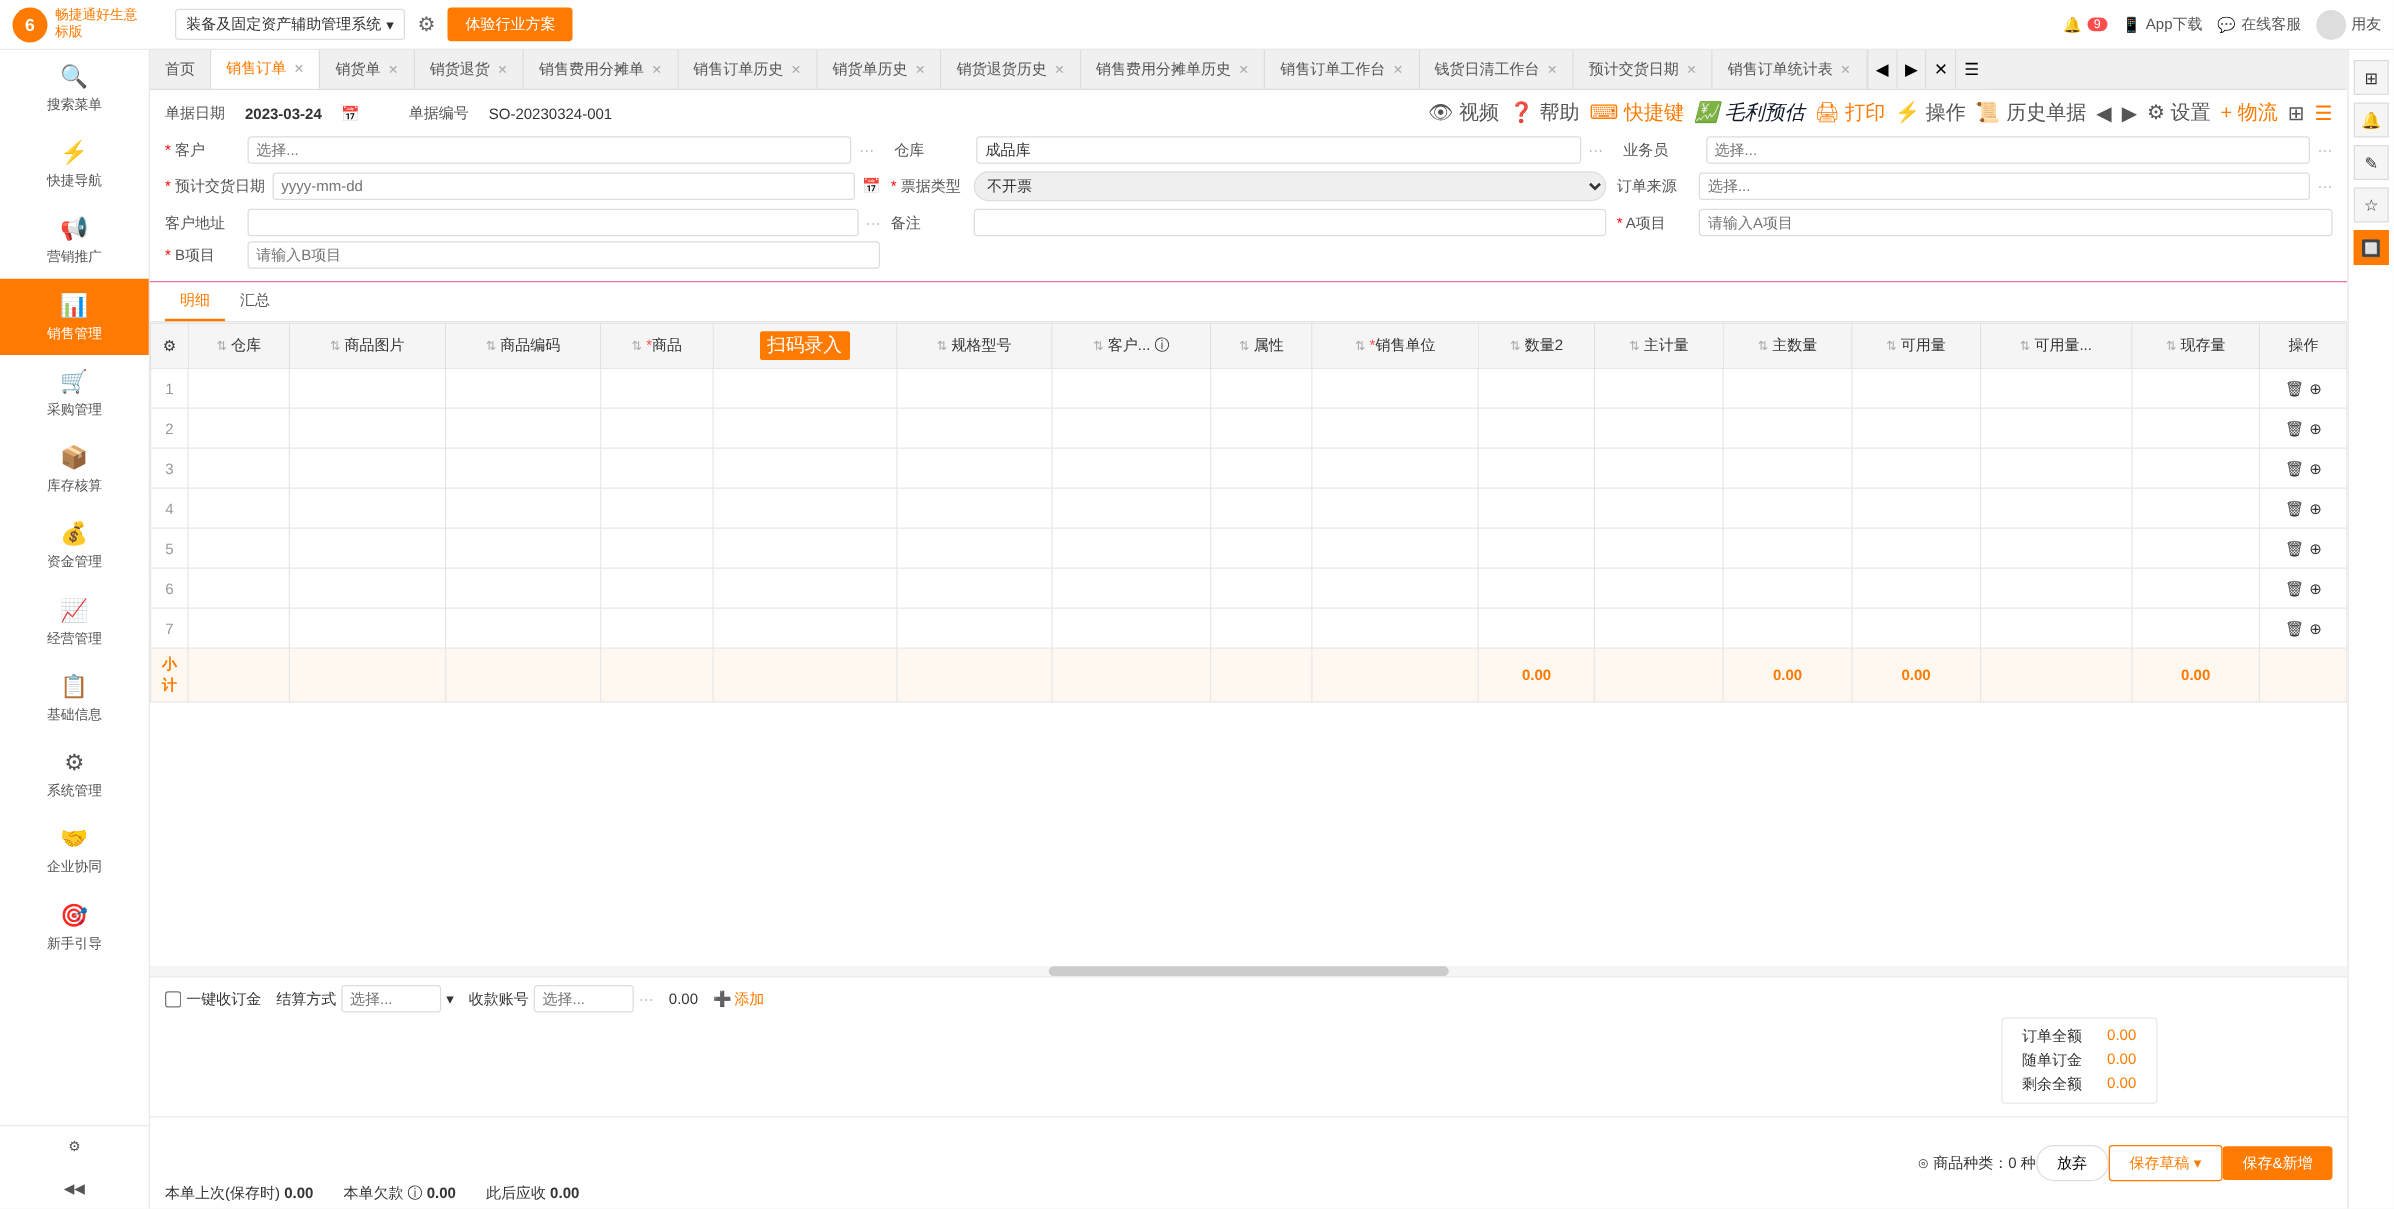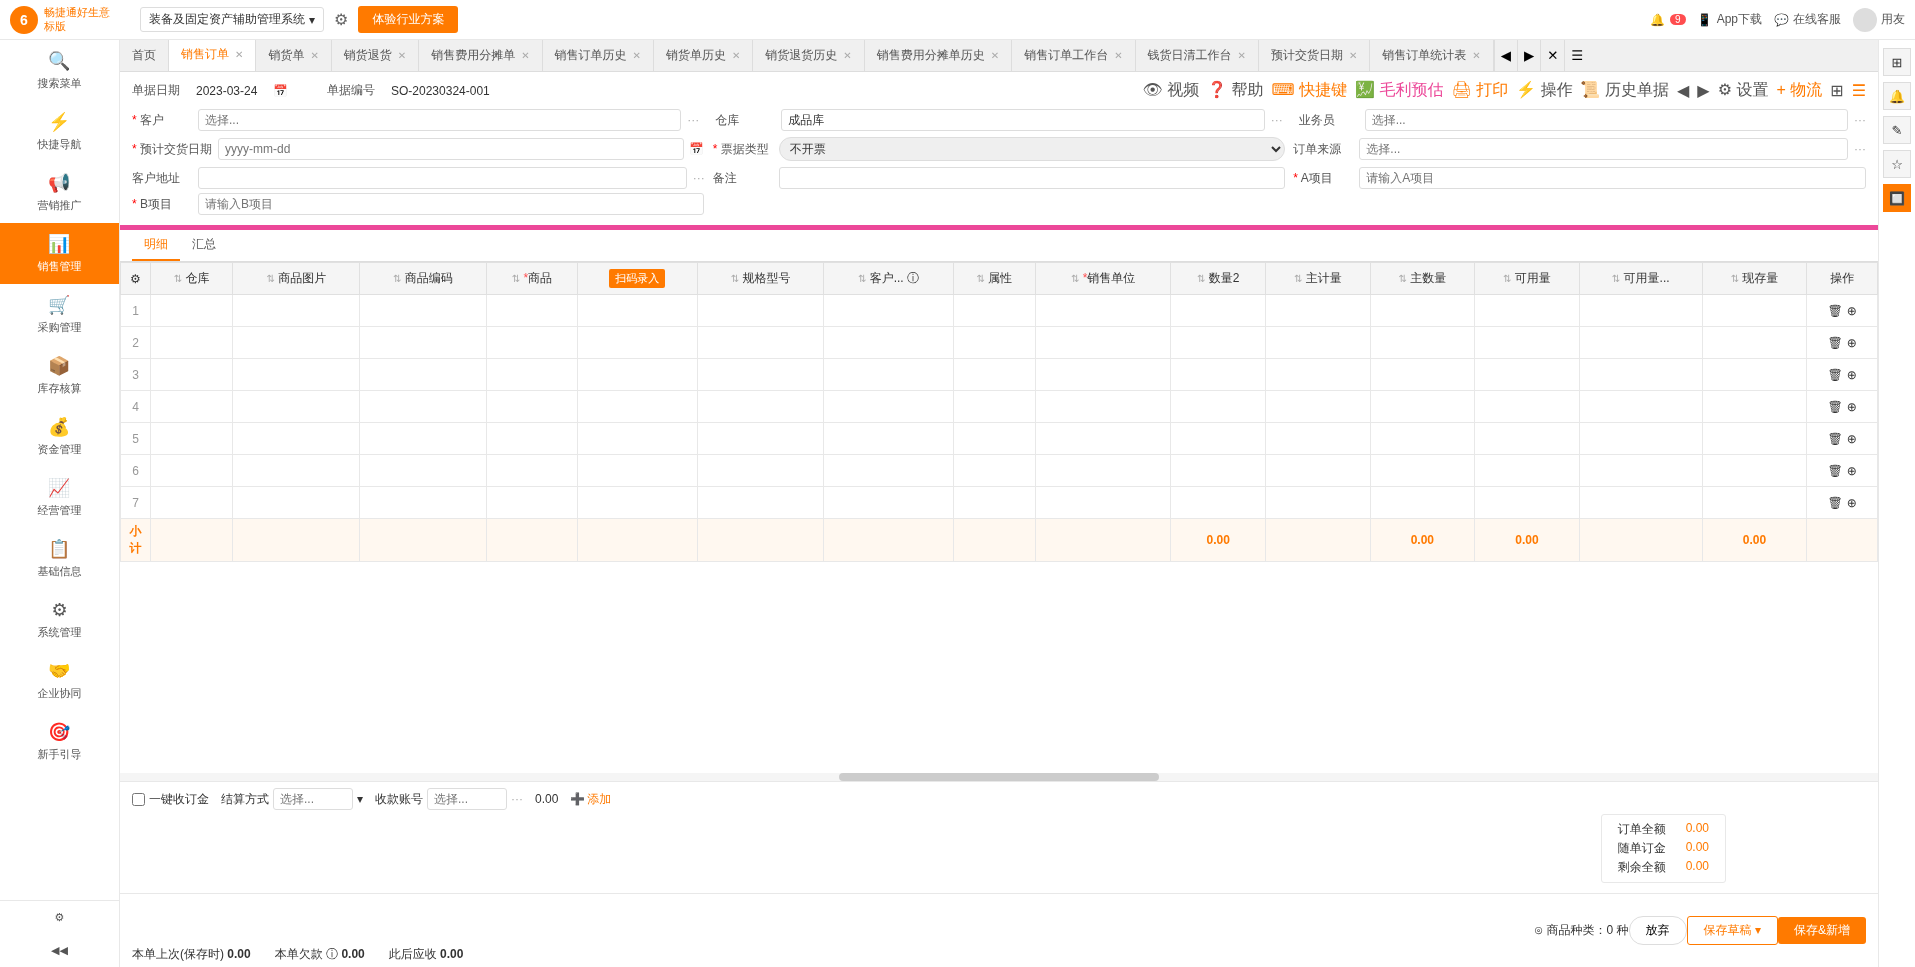--- a/index.html
+++ b/index.html
@@ -31,21 +31,21 @@
     .content-area { flex: 1; display: flex; flex-direction: column; overflow: hidden; }
 
     
     .tab-bar { display: flex; align-items: center; background: #f0f0f0; border-bottom: 1px solid #ddd; height: 32px; overflow: hidden; }
     .tab-item { display: flex; align-items: center; gap: 4px; padding: 0 12px; height: 44px; font-size: 12px; cursor: pointer; white-space: nowrap; border-right: 1px solid #ddd; color: #555; }
     .tab-item.active { background: #fff; color: #ff7a00; border-bottom: 2px solid #ff7a00; }
     .tab-item .close-x { font-size: 10px; color: #aaa; margin-left: 2px; }
     .tab-nav-btn { padding: 0 6px; height: 32px; display: flex; align-items: center; background: #f0f0f0; cursor: pointer; border: none; border-left: 1px solid #ddd; }
 
     
-    .form-area { background: #fff; padding: 8px 12px; border-bottom: 5px solid #ec4899; }
+    .form-area { background: #fff; padding: 8px 12px; border-bottom: 1px solid #ec4899; }
     .form-toolbar { display: flex; align-items: center; justify-content: space-between; margin-bottom: 8px; }
     .form-date-row { display: flex; align-items: center; gap: 16px; font-size: 12px; }
     .form-field-label { color: #555; }
     .form-field-value { color: #333; }
     .form-actions { display: flex; align-items: center; gap: 8px; font-size: 16px; color: #555; }
     .form-row { display: flex; align-items: center; gap: 6px; }
     .form-label { color: #555; white-space: nowrap; min-width: 60px; }
     .form-label.required::before { content: '* '; color: #f00; }
     .form-input { border: 1px solid #ddd; border-radius: 3px; padding: 3px 6px; font-size: 12px; color: #999; flex: 1; background: #fff; }
     .form-select { border: 1px solid #ddd; border-radius: 3px; padding: 3px 6px; font-size: 12px; color: #333; flex: 1; }
@@ -56,21 +56,21 @@
     .detail-tab { padding: 6px 12px; cursor: pointer; font-size: 12px; color: #555; border-bottom: 2px solid transparent; }
     .detail-tab.active { color: #ff7a00; border-bottom-color: #ff7a00; }
 
     
     .table-container { flex: 1; overflow: auto; background: #fff; }
     table { width: 100%; border-collapse: collapse; font-size: 12px; }
     table th { background: #f5f5f5; border: 1px solid #e0e0e0; padding: 6px 4px; text-align: center; white-space: nowrap; font-weight: normal; color: #333; position: sticky; top: 0; z-index: 2; }
     table th .sort-icon { color: #aaa; font-size: 10px; }
     table td { border: 1px solid #e8e8e8; padding: 4px; text-align: center; height: 32px; }
     table td.row-num { color: #999; width: 30px; }
-    .scan-btn { background: #ff7a00; color: white; border: none; padding: 2px 6px; border-radius: 2px; font-size: 11px; cursor: pointer; }
+    .scan-btn { background: #ff7a00; color: white; border: none; padding: 2px 6px; border-radius: 2px; font-size: 15px; cursor: pointer; }
     .subtotal-row { background: #fff8f0; }
     .subtotal-row td { color: #ff7a00; font-weight: bold; }
 
     
     .footer-area { background: #fff; border-top: 1px solid #e8e8e8; padding: 6px 12px; }
     .footer-row1 { display: flex; align-items: center; gap: 12px; margin-bottom: 4px; }
     .checkbox-label { display: flex; align-items: center; gap: 4px; cursor: pointer; }
     .footer-field { display: flex; align-items: center; gap: 4px; }
     .footer-input { border: 1px solid #ddd; padding: 3px 6px; border-radius: 3px; font-size: 12px; width: 80px; }
     .add-btn { color: #ff7a00; cursor: pointer; display: flex; align-items: center; gap: 2px; }
@@ -244,31 +244,31 @@
       <button class="tab-nav-btn">◀</button>
       <button class="tab-nav-btn">▶</button>
       <button class="tab-nav-btn">✕</button>
       <button class="tab-nav-btn">☰</button>
     </div>
 
     <div class="form-area">
       <div class="form-toolbar">
         <div class="form-date-row">
           <span class="form-field-label">单据日期</span>
-          <span class="form-field-value" style="color:#333;font-weight:400;">2023-03-24</span>
+          <span class="form-field-value" style="color:#333;font-weight:700;">2023-03-24</span>
           <span style="cursor:pointer;color:#aaa;">📅</span>
           &nbsp;&nbsp;
           <span class="form-field-label">单据编号</span>
           <span class="form-field-value" style="color:#333;font-weight:500;">SO-20230324-001</span>
         </div>
         <div class="form-actions">
           <span style="cursor:pointer;color:#555;">👁 视频</span>
           <span style="cursor:pointer;color:#555;">❓ 帮助</span>
           <span style="cursor:pointer;color:#ff7a00;">⌨ 快捷键</span>
-          <span style="cursor:pointer;color:#ec4899;">💹 毛利预估</span>
+          <span style="cursor:pointer;color:#0f172a;font-style:italic;">💹 毛利预估</span>
           <span style="cursor:pointer;color:#ff7a00;">🖨 打印</span>
           <span style="cursor:pointer;color:#555;">⚡ 操作</span>
           <span style="cursor:pointer;color:#555;">📜 历史单据</span>
           <span style="cursor:pointer;">◀</span>
           <span style="cursor:pointer;">▶</span>
           <span style="cursor:pointer;">⚙ 设置</span>
           <span style="cursor:pointer;color:#ff7a00;">+ 物流</span>
           <span style="cursor:pointer;">⊞</span>
           <span style="cursor:pointer;color:#ff7a00;">☰</span>
         </div>

